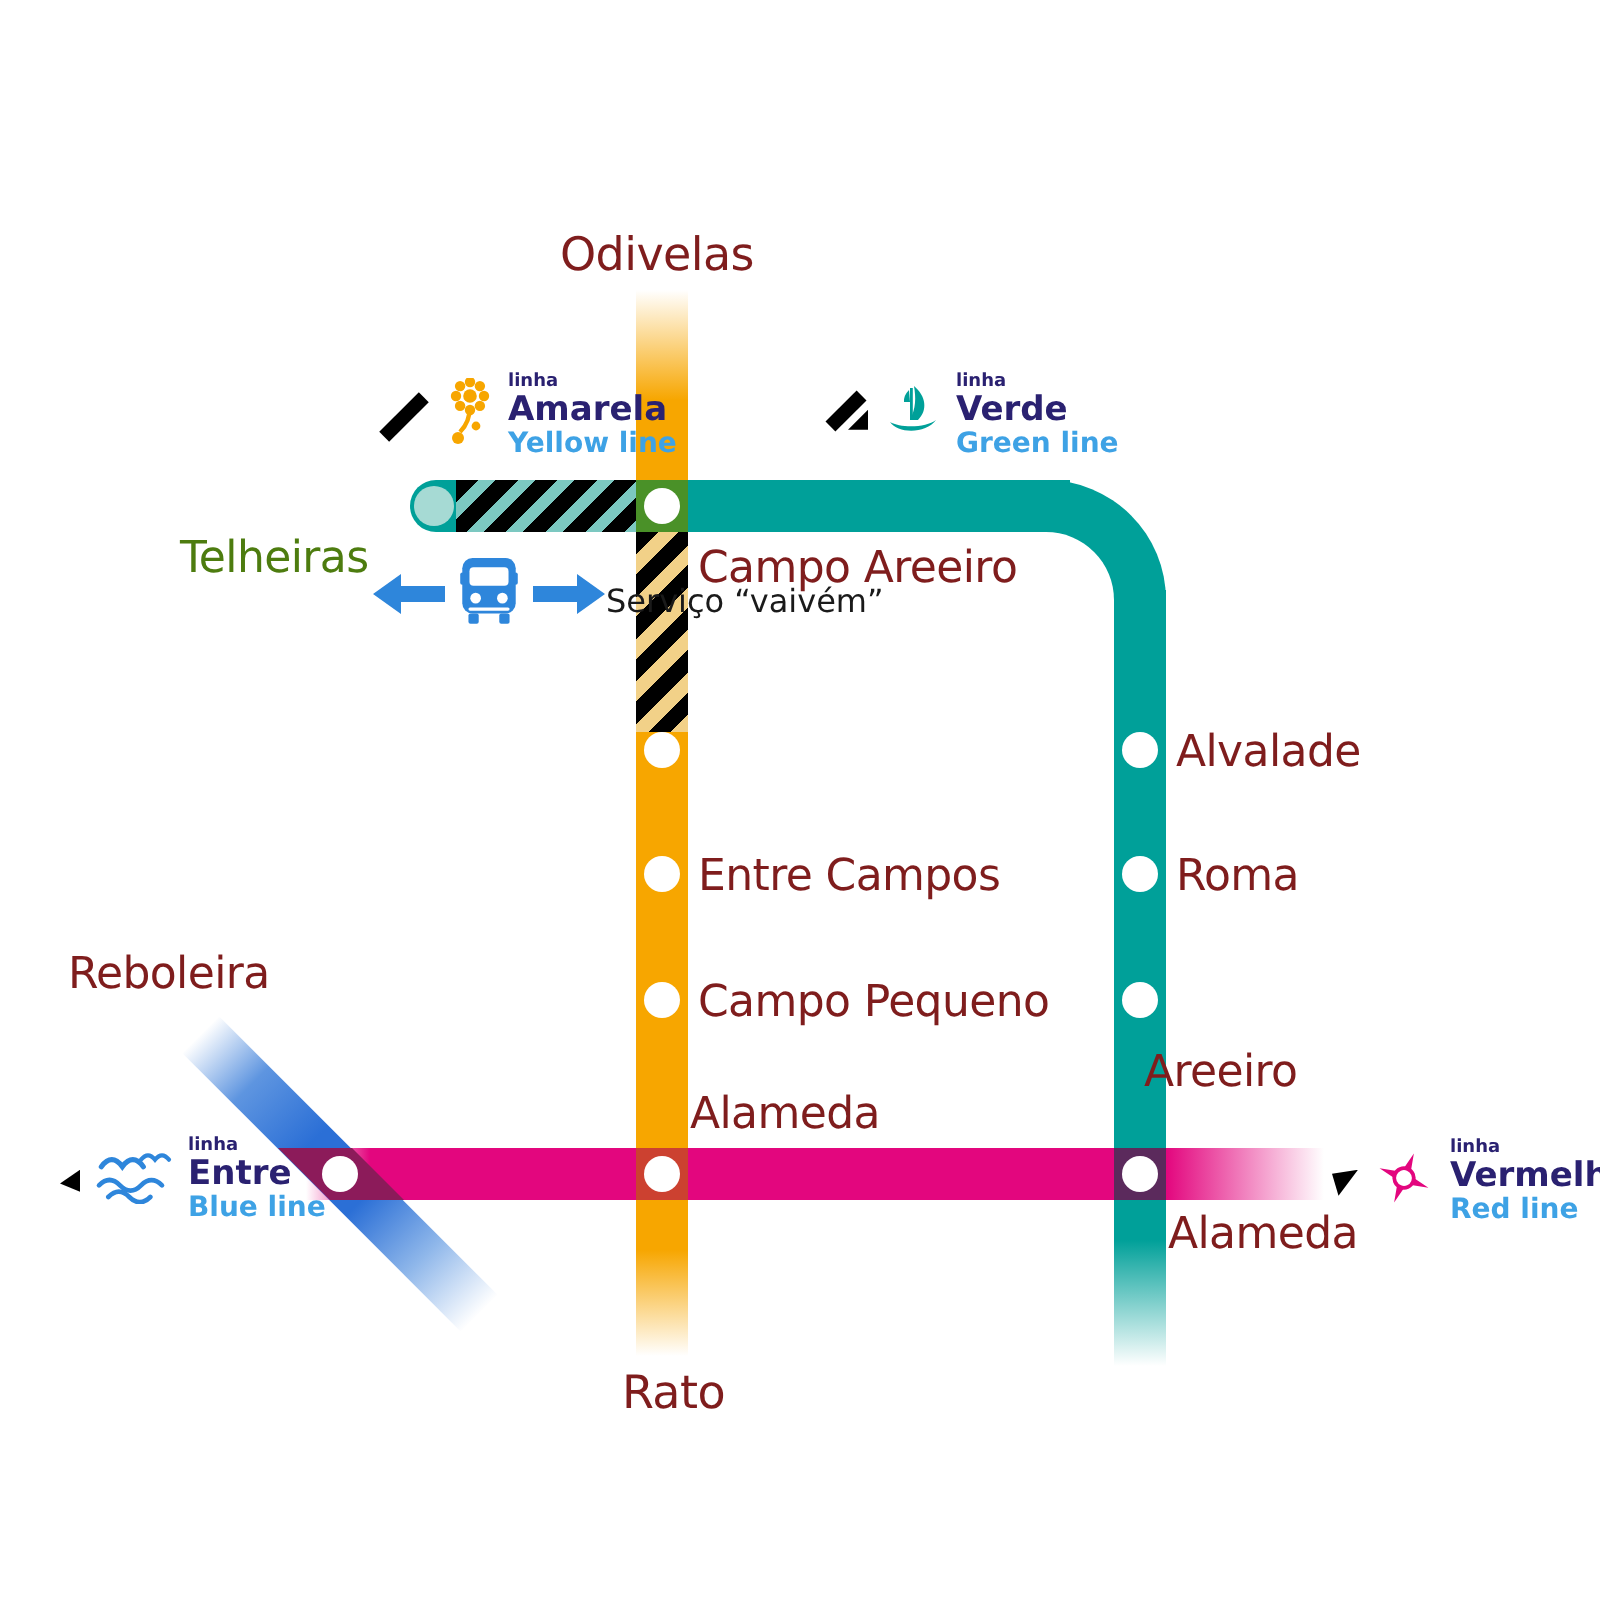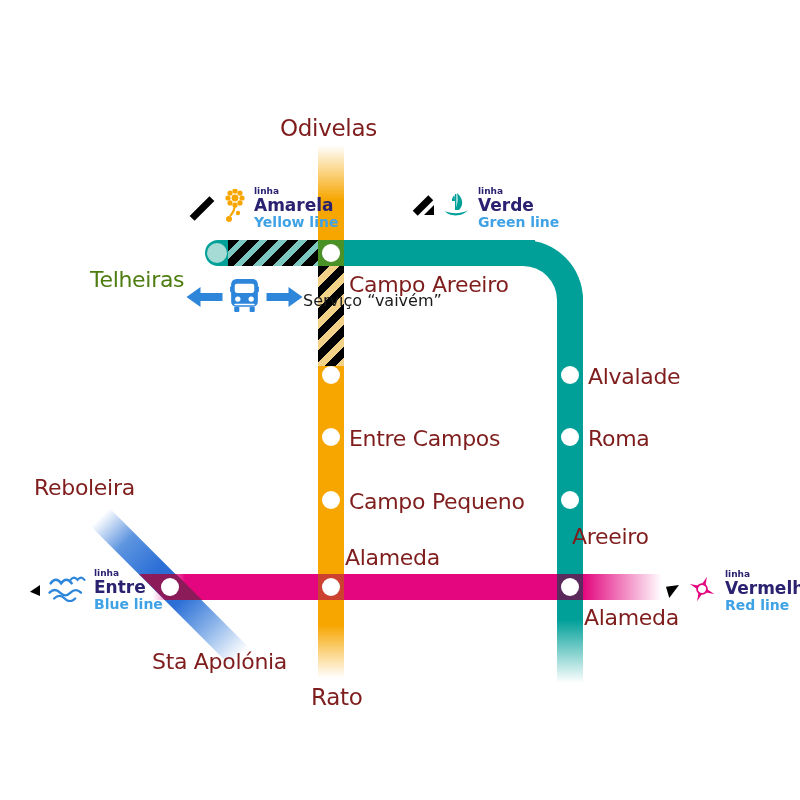--- a/index.html
+++ b/index.html
@@ -93,21 +93,20 @@
   <div class="abs st st-big" style="left:280px;top:116px;">Odivelas</div>
   <div class="abs st st-pale" style="left:90px;top:240px;">Telheiras</div>
   <div class="abs st" style="left:349px;top:273px;">Campo Areeiro</div>
   <div class="abs st" style="left:349px;top:427px;">Entre Campos</div>
   <div class="abs st" style="left:349px;top:490px;">Campo Pequeno</div>
   <div class="abs st" style="left:588px;top:365px;">Alvalade</div>
   <div class="abs st" style="left:588px;top:427px;">Roma</div>
   <div class="abs st" style="left:572px;top:490px;margin-top:35px;">Areeiro</div>
   <div class="abs st" style="left:34px;top:476px;">Reboleira</div>
   <div class="abs st" style="left:345px;top:546px;">Alameda</div>
-  <div class="abs st" style="left:152px;top:650px;">Sta Apolónia</div>
   <div class="abs st" style="left:584px;top:606px;">Alameda</div>
   <div class="abs st st-big" style="left:311px;top:685px;">Rato</div>
 
   <div class="abs legend" style="left:188px;top:186px;">
     <span class="slash"></span>
     <span>
       <svg width="24" height="34" viewBox="0 0 24 34">
         <g fill="#F7A600">
           <circle cx="19" cy="9" r="2.6"></circle>
             <circle cx="16.95" cy="13.95" r="2.6"></circle>

